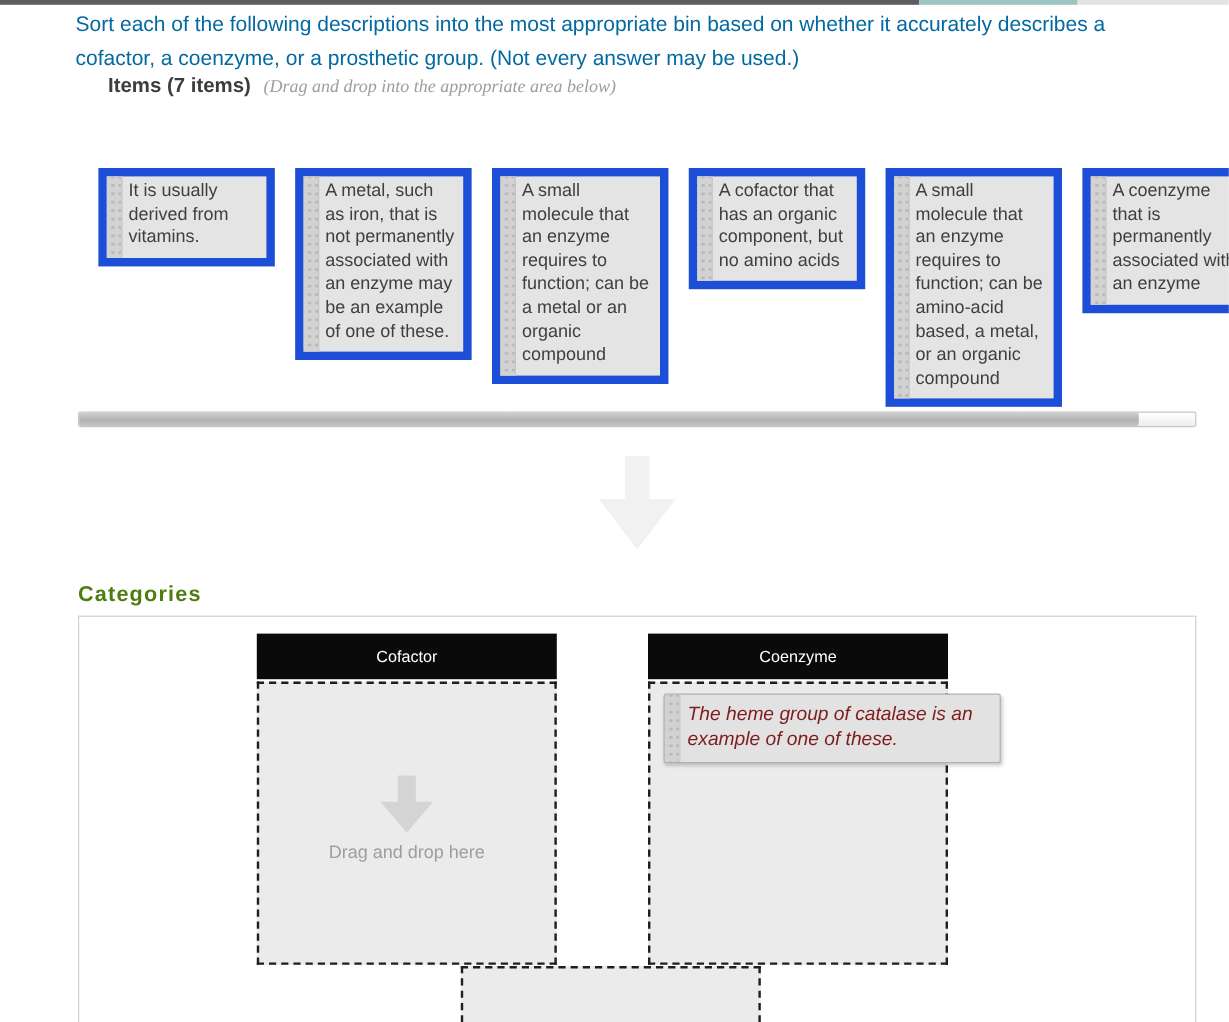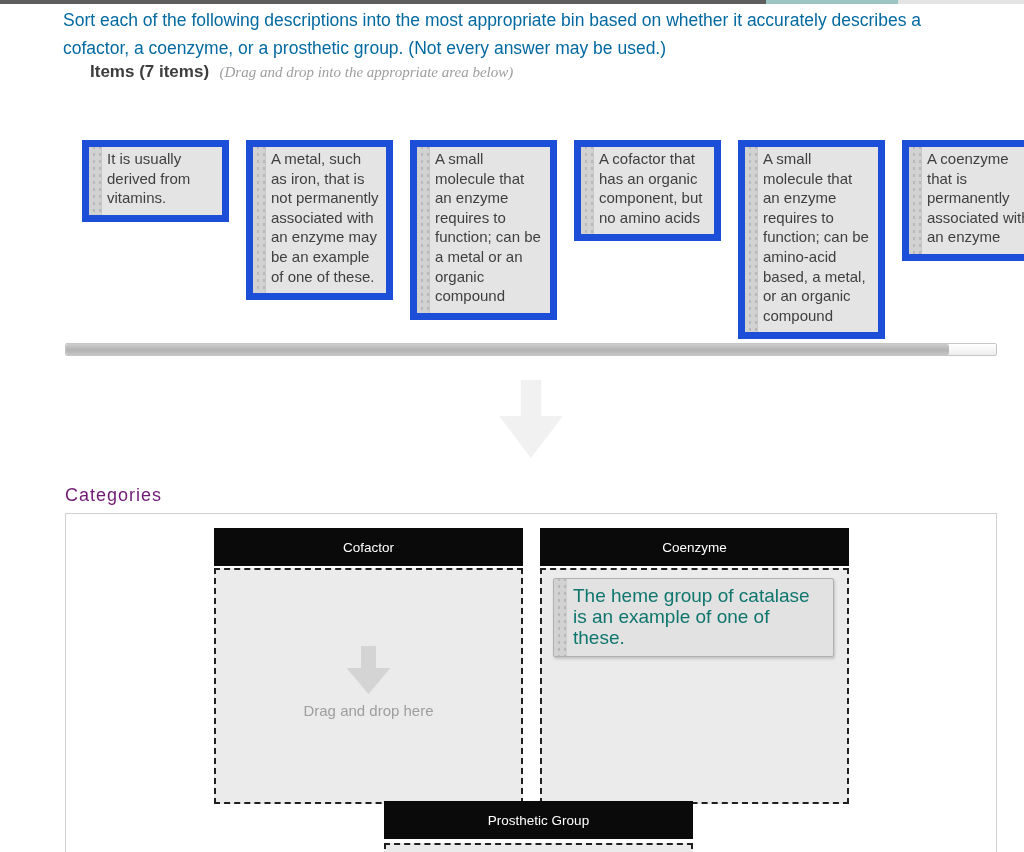--- a/index.html
+++ b/index.html
@@ -35,46 +35,46 @@
     border:1px solid #c6c6c6; border-radius:2px;
     background:linear-gradient(180deg,#ffffff,#ededed); }
   .hscroll-thumb { position:absolute; left:0; top:0; height:11px; width:883px; border-radius:2px;
     background:linear-gradient(180deg,#cdcdcd,#b3b3b3 55%,#c4c4c4); }
 
   
   .big-arrow { position:absolute; left:499px; top:380px; width:64px; height:78px; background:#f1f1f1;
     clip-path:polygon(34% 0,66% 0,66% 46%,100% 46%,50% 100%,0 46%,34% 46%); }
 
   
-  .categories-title { position:absolute; left:65px; top:485px; font-size:18px; font-weight:normal;
-    color:#701a75; letter-spacing:1px; }
+  .categories-title { position:absolute; left:65px; top:485px; font-size:18px; font-weight:bold;
+    color:#4d7c0f; letter-spacing:1px; }
   .categories-box { position:absolute; left:65px; top:513px; width:932px; height:520px;
     border:1px solid #d0d0d0; background:#ffffff; }
 
-  .bin { position:absolute; width:309px; }
+  .bin { position:absolute; width:250px; }
   .bin-cofactor  { left:148px; top:14px; }
   .bin-coenzyme  { left:474px; top:14px; }
   .bin-prosthetic{ left:318px; top:287px; }
   .bin-header { height:38px; background:#0a0a0a; color:#ffffff; font-size:13.5px;
     display:flex; align-items:center; justify-content:center; }
   .bin-zone { margin-top:2px; border:2px dashed #1f1f1f; background:#ebebeb; position:relative; }
   .bin-cofactor .bin-zone, .bin-coenzyme .bin-zone { height:236px; }
   .bin-prosthetic .bin-zone { margin-top:4px; height:160px; }
 
   .zone-arrow { position:absolute; left:50%; top:76px; transform:translateX(-50%);
     width:44px; height:48px; background:#d4d4d4;
     clip-path:polygon(33% 0,67% 0,67% 46%,100% 46%,50% 100%,0 46%,33% 46%); }
   .zone-placeholder { position:absolute; left:0; right:0; top:132px; text-align:center;
     font-size:15px; color:#9e9e9e; }
 
   .dropped-card { position:absolute; left:11px; top:8px; width:281px; background:#e2e2e2;
     border:1px solid #b0b0b0; border-radius:2px; box-shadow:1px 2px 3px rgba(0,0,0,0.18);
     display:flex; }
   .dropped-card .drag-strip { border-right:1px solid #cfcfcf; }
-  .dropped-text { padding:6px 8px 8px 6px; font-size:19px; line-height:21px; color:#0f766e; }
+  .dropped-text { padding:6px 8px 8px 6px; font-size:16px; line-height:21px; color:#7f1d1d;font-style:italic; }
 </style>
 </head>
 <body>
 
 <div class="progress-bar">
   <div class="progress-seg-done"></div>
   <div class="progress-seg-accent"></div>
   <div class="progress-seg-rest"></div>
 </div>
 
@@ -134,17 +134,16 @@
     <div class="bin-header">Coenzyme</div>
     <div class="bin-zone">
       <div class="dropped-card">
         <div class="drag-strip"></div>
         <div class="dropped-text">The heme group of catalase is an example of one of these.</div>
       </div>
     </div>
   </div>
 
   <div class="bin bin-prosthetic">
-    <div class="bin-header">Prosthetic Group</div>
     <div class="bin-zone"></div>
   </div>
 
 </div>
 
 </body></html>

